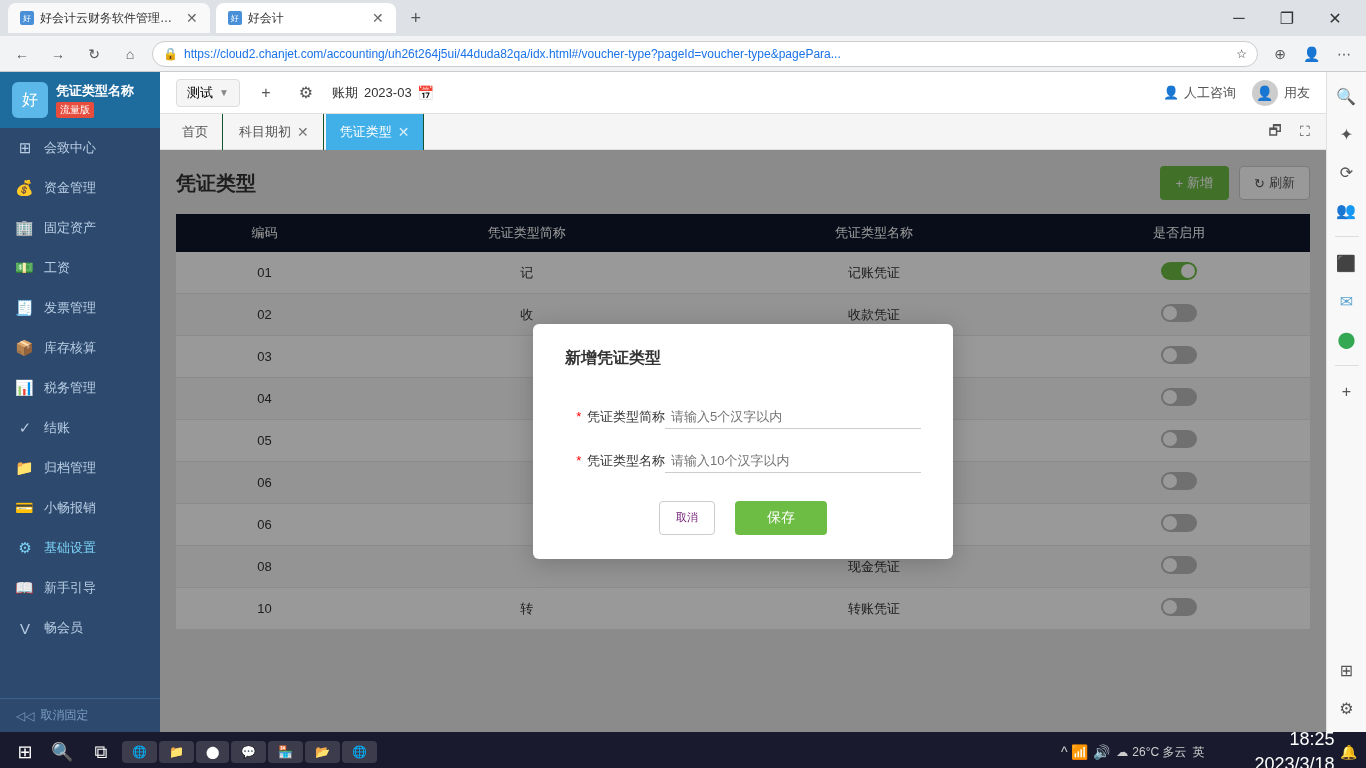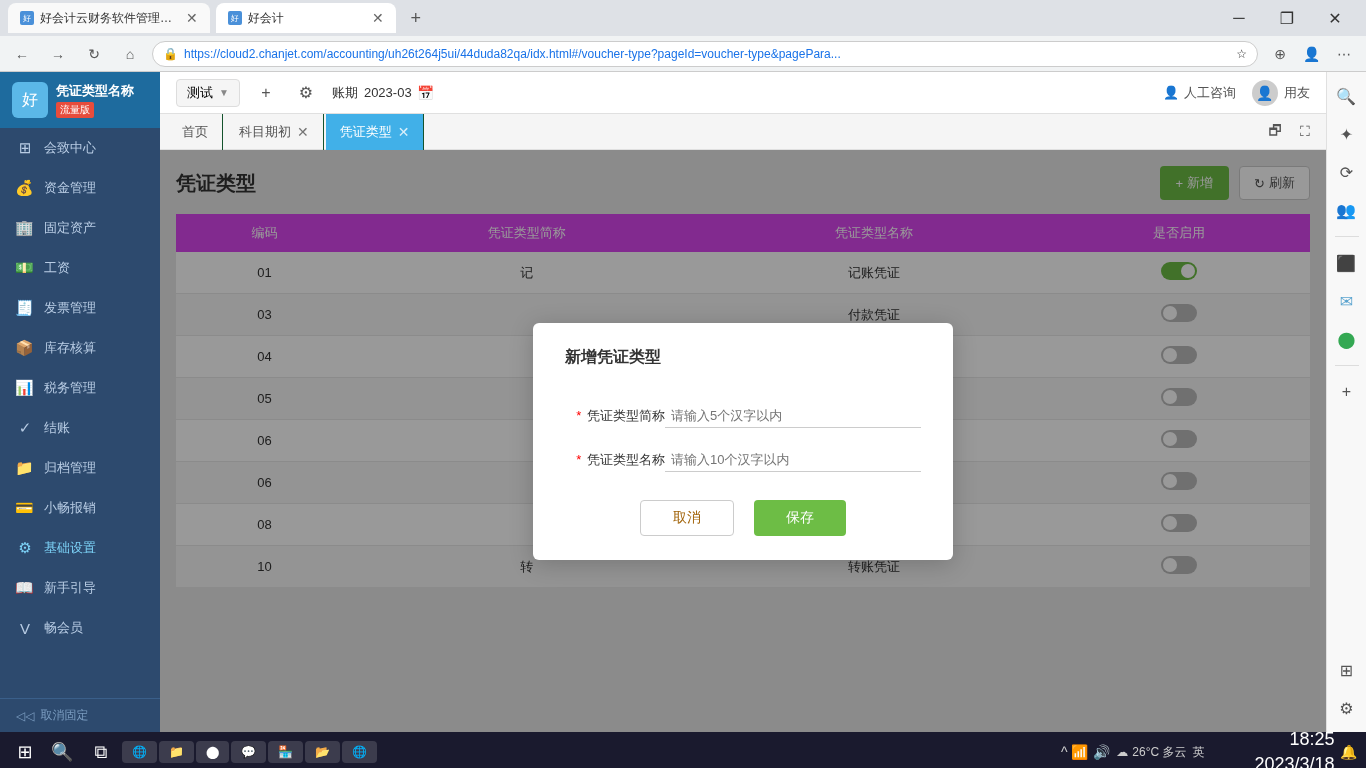--- a/index.html
+++ b/index.html
@@ -61,21 +61,21 @@
     
     .page-content { flex: 1; background: #e8e8e8; padding: 16px; overflow: hidden; position: relative; }
     .page-header { display: flex; align-items: center; justify-content: space-between; margin-bottom: 14px; }
     .page-title { font-size: 20px; font-weight: bold; color: #333; }
     .page-actions { display: flex; gap: 10px; }
     .btn-new { background: #6dbd45; color: white; border: none; padding: 7px 16px; border-radius: 4px; cursor: pointer; font-size: 13px; display: flex; align-items: center; gap: 4px; }
     .btn-refresh { background: #fff; color: #555; border: 1px solid #ccc; padding: 7px 14px; border-radius: 4px; cursor: pointer; font-size: 13px; display: flex; align-items: center; gap: 4px; }
 
     
     .data-table { width: 100%; border-collapse: collapse; background: white; }
-    .data-table thead tr { background: #d946ef; color: white; }
+    .data-table thead tr { background: #0f172a; color: white; }
     .data-table th { padding: 10px 14px; text-align: center; font-weight: normal; font-size: 13px; }
     .data-table tbody tr { border-bottom: 1px solid #e8e8e8; }
     .data-table tbody tr:nth-child(even) { background: #f7f7f7; }
     .data-table td { padding: 10px 14px; text-align: center; font-size: 13px; color: #333; }
     .table-wrapper { overflow: auto; }
 
     
     .toggle { width: 36px; height: 18px; border-radius: 9px; position: relative; display: inline-block; cursor: pointer; }
     .toggle.on { background: #6dbd45; }
     .toggle.off { background: #bbb; }
@@ -85,21 +85,21 @@
 
     
     .modal-overlay { position: absolute; top: 0; left: 0; right: 0; bottom: 0; background: rgba(0,0,0,0.4); display: flex; align-items: center; justify-content: center; z-index: 100; }
     .modal { background: white; border-radius: 6px; padding: 24px 32px; width: 420px; box-shadow: 0 4px 24px rgba(0,0,0,0.2); }
     .modal-title { font-size: 16px; font-weight: bold; color: #333; margin-bottom: 36px; }
     .form-field { display: flex; align-items: center; margin-bottom: 20px; }
     .form-label { font-size: 13px; color: #333; width: 100px; text-align: right; flex-shrink: 0; }
     .form-label .required { color: red; margin-right: 2px; }
     .form-input { flex: 1; border: none; border-bottom: 1px solid #ccc; padding: 4px 6px; font-size: 13px; outline: none; }
     .modal-actions { display: flex; justify-content: center; gap: 20px; margin-top: 28px; }
-    .btn-cancel { background: #fff; color: #a16207; border: 1px solid #ccc; padding: 8px 32px; border-radius: 4px; cursor: pointer; font-size: 14px; }
+    .btn-cancel { background: #fff; color: #701a75; border: 1px solid #ccc; padding: 8px 16px; border-radius: 4px; cursor: pointer; font-size: 11px; }
     .btn-save { background: #6dbd45; color: white; border: none; padding: 8px 32px; border-radius: 4px; cursor: pointer; font-size: 14px; }
 
     
     .right-panel { width: 40px; background: #f8f8f8; border-left: 1px solid #e0e0e0; display: flex; flex-direction: column; align-items: center; padding: 8px 0; gap: 6px; flex-shrink: 0; }
     .right-panel-icon { width: 32px; height: 32px; display: flex; align-items: center; justify-content: center; font-size: 16px; color: #555; cursor: pointer; border-radius: 4px; }
     .right-panel-divider { width: 24px; height: 1px; background: #ddd; margin: 4px 0; }
 
     
     .taskbar { background: #1a1a2e; height: 40px; display: flex; align-items: center; padding: 0 8px; gap: 4px; }
     .taskbar-icon { width: 34px; height: 34px; display: flex; align-items: center; justify-content: center; font-size: 18px; cursor: pointer; border-radius: 4px; }
@@ -288,20 +288,28 @@
               <th>是否启用</th>
             </tr>
           </thead>
           <tbody id="table-body">
           <tr>
     <td>01</td>
     <td>记</td>
     <td>记账凭证</td>
     <td>
       <div class="toggle on"></div>
+    </td>
+  </tr>
+              <tr>
+    <td>02</td>
+    <td>收</td>
+    <td>收款凭证</td>
+    <td>
+      <div class="toggle off"></div>
     </td>
   </tr>
               <tr>
     <td>03</td>
     <td></td>
     <td>付款凭证</td>
     <td>
       <div class="toggle off"></div>
     </td>
   </tr>

